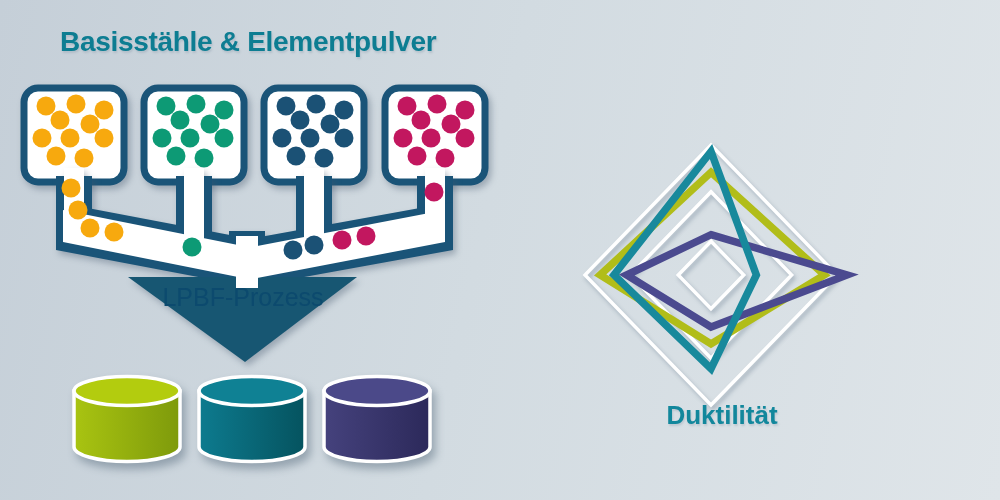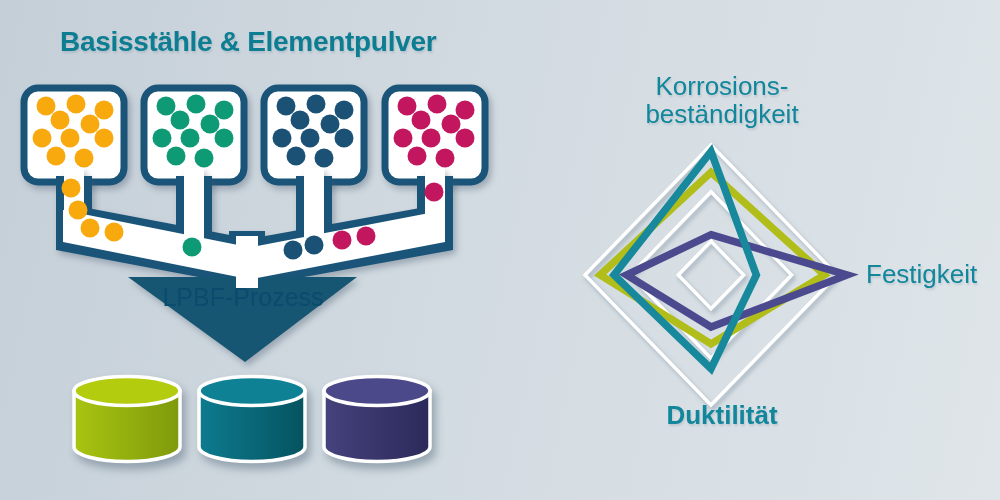--- a/index.html
+++ b/index.html
@@ -162,18 +162,15 @@
         </g>
       <g id="radar-series">
           <polygon points="711,172.3 824.4,275 711,343.9 600.12,275" class="series-line" stroke="#b1bd19"></polygon>
           <polygon points="711,234.7 847.08,275 711,327 626.58,275" class="series-line" stroke="#4b4a8f"></polygon>
           <polygon points="711,151.5 756.36,275 711,368.6 613.98,275" class="series-line" stroke="#18899c"></polygon>
         </g>
     </g>
   </svg>
 
   <div class="txt title">Basisstähle &amp; Elementpulver</div>
-  <div class="txt radar-label lbl-top">Korrosions-
-beständigkeit</div>
-  <div class="txt radar-label lbl-right">Festigkeit</div>
   <div class="txt radar-label lbl-bottom">Duktilität</div>
   <div class="txt funnel-label">LPBF-Prozess</div>
 </div>
 
 </body></html>

